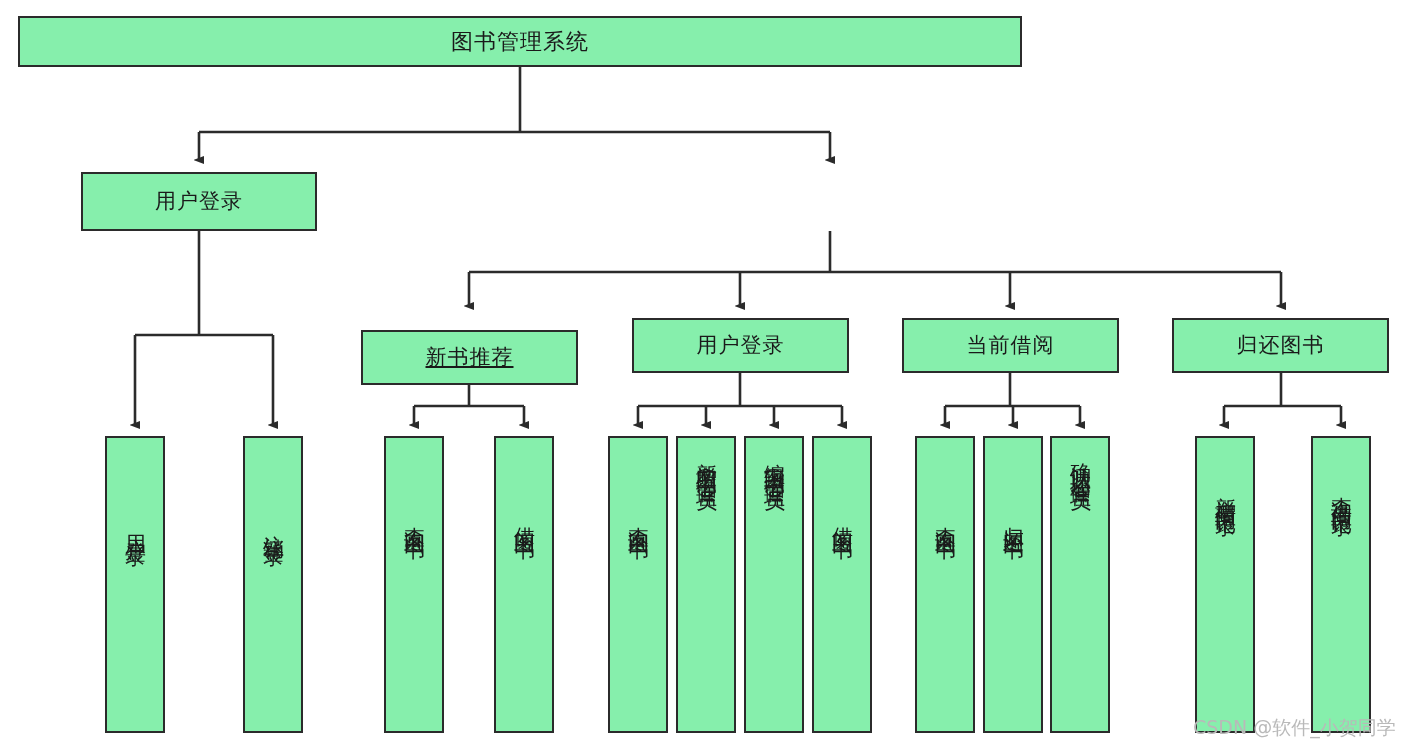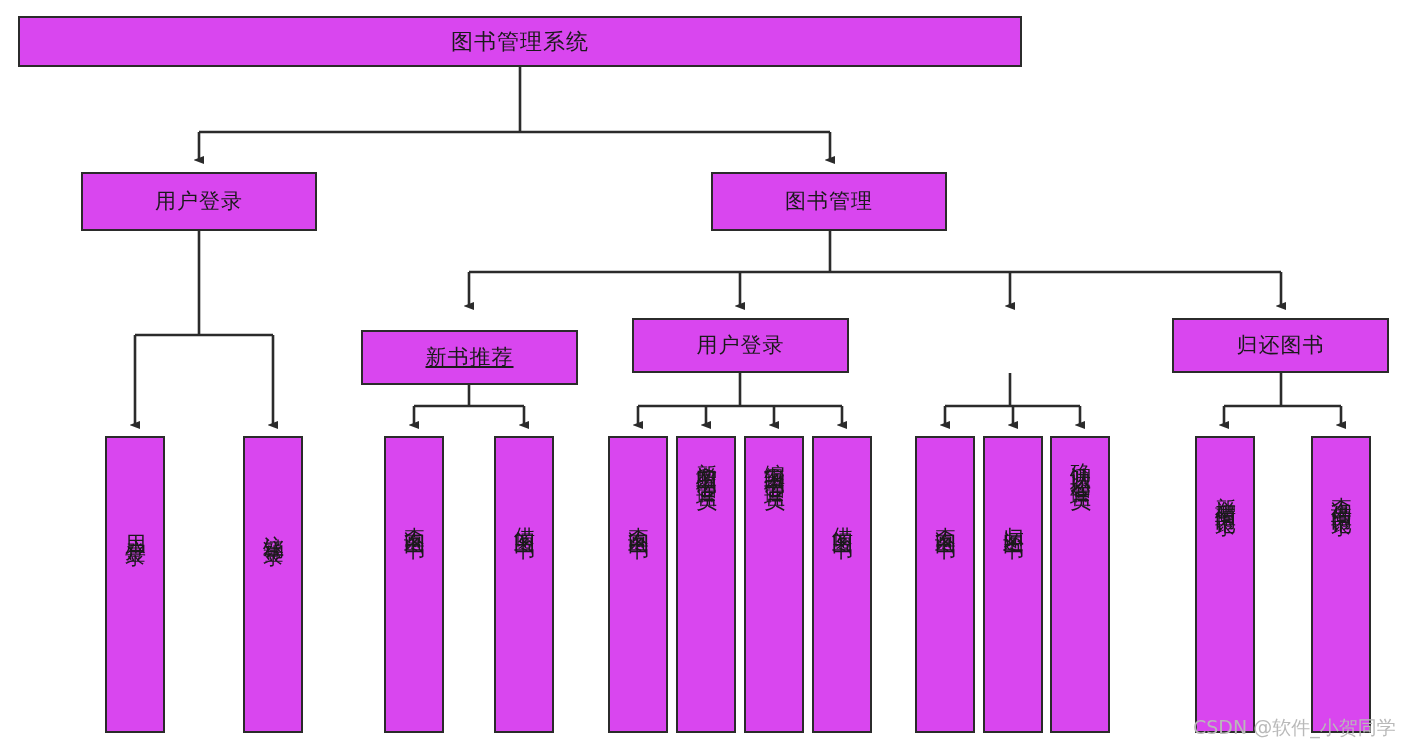--- a/index.html
+++ b/index.html
@@ -22,21 +22,21 @@
     position: absolute;
     left: 0;
     top: 0;
     width: 1405px;
     height: 747px;
     pointer-events: none;
   }
   .node {
     position: absolute;
     box-sizing: border-box;
-    background: #d946ef;
+    background: #86efac;
     border: 2px solid #2b2b2b;
     display: flex;
     align-items: center;
     justify-content: center;
     color: #1a1a1a;
     z-index: 2;
   }
   .node-label {
     display: block;
     text-align: center;
@@ -133,30 +133,30 @@
     </g>
   </svg>
 
   <div class="node horiz root" style="left:18px; top:16px; width:1004px; height:51px;">
     <span class="node-label">图书管理系统</span>
   </div>
 
   <div class="node horiz" style="left:81px; top:172px; width:236px; height:59px;">
     <span class="node-label">用户登录</span>
   </div>
-  <div class="node horiz" style="left:711px; top:172px; width:236px; height:59px;">
-    <span class="node-label">图书管理</span>
-  </div>
 
   <div class="node horiz" style="left:361px; top:330px; width:217px; height:55px;text-decoration:underline;">
     <span class="node-label">新书推荐</span>
   </div>
   <div class="node horiz" style="left:632px; top:318px; width:217px; height:55px;">
     <span class="node-label">用户登录</span>
   </div>
+  <div class="node horiz" style="left:902px; top:318px; width:217px; height:55px;">
+    <span class="node-label">当前借阅</span>
+  </div>
   <div class="node horiz" style="left:1172px; top:318px; width:217px; height:55px;">
     <span class="node-label">归还图书</span>
   </div>
 
   <div class="node vert" style="left:105px; top:436px; width:60px; height:297px; padding-top:80px;">
     <span class="node-label">用户登录</span>
   </div>
   <div class="node vert" style="left:243px; top:436px; width:60px; height:297px; padding-top:80px;">
     <span class="node-label">注销登录</span>
   </div>

